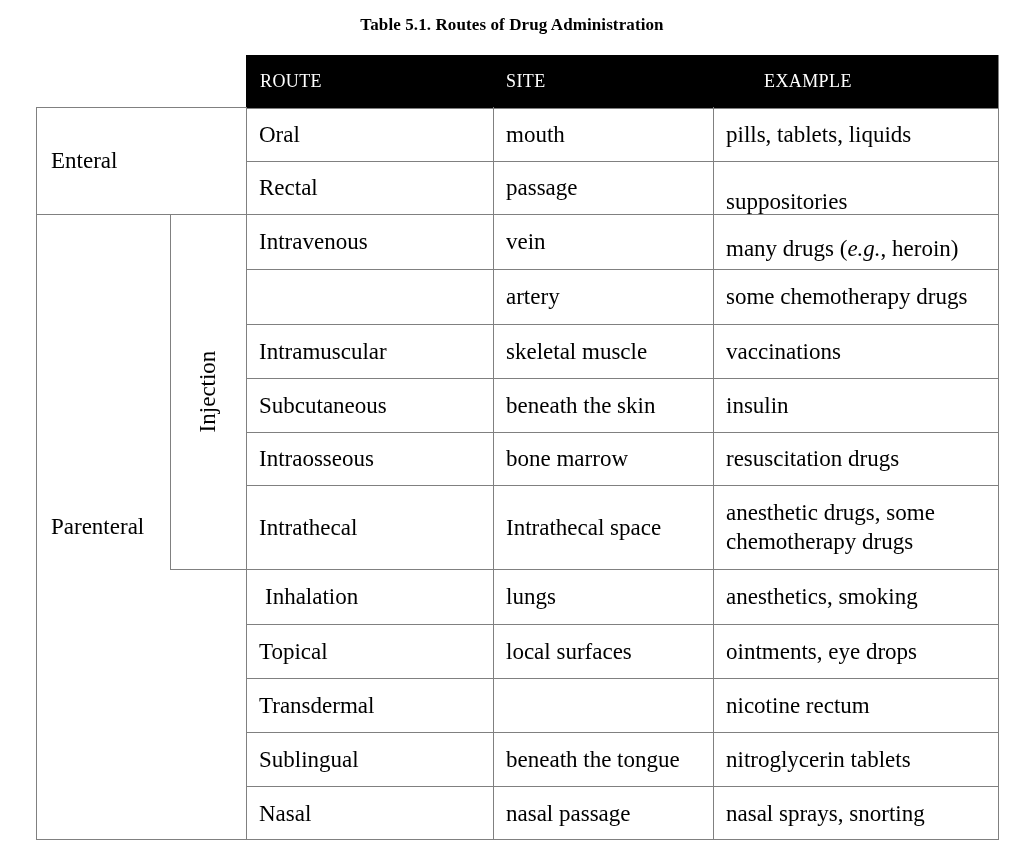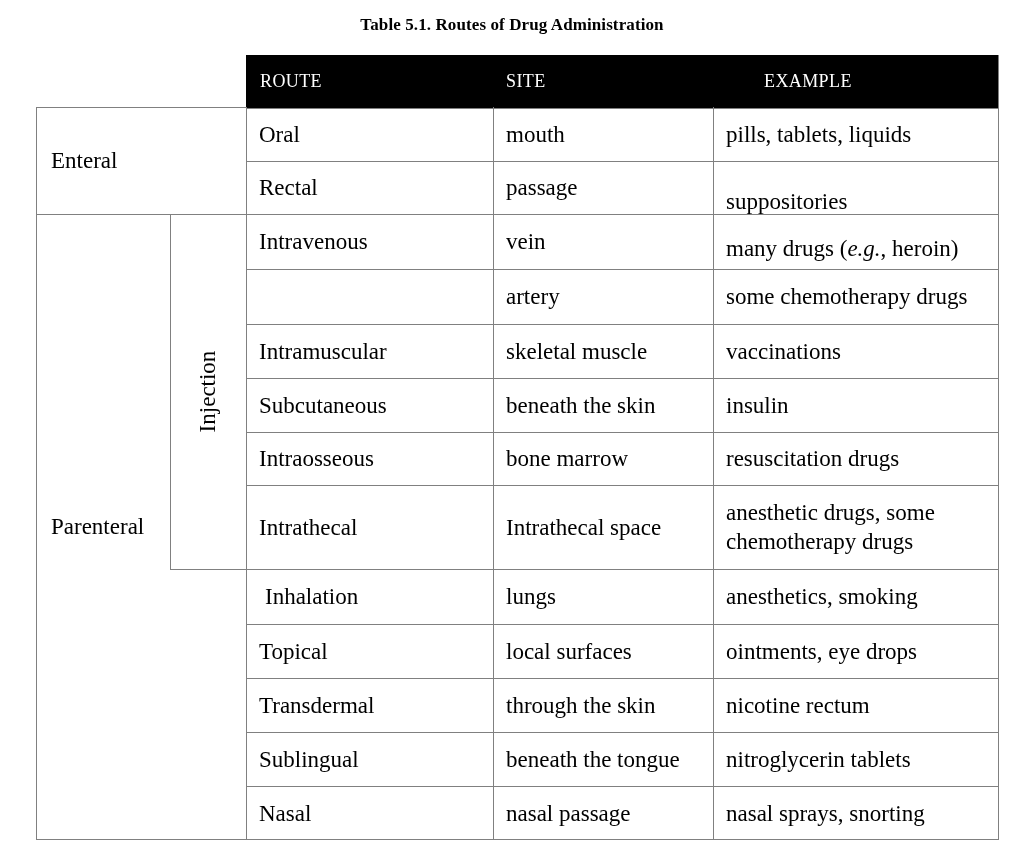--- a/index.html
+++ b/index.html
@@ -264,23 +264,20 @@
   <div class="cell" style="left:457px; top:569px; width:220px; height:54px;">
       <span class="txt">local surfaces</span>
     </div>
   <div class="cell" style="left:677px; top:569px; width:285px; height:54px;">
       <span class="txt">ointments, eye drops</span>
     </div>
 
   <div class="cell" style="left:210px; top:623px; width:247px; height:54px;">
       <span class="txt">Transdermal</span>
     </div>
-  <div class="cell" style="left:457px; top:623px; width:220px; height:54px;">
-      <span class="txt">through the skin</span>
-    </div>
   <div class="cell" style="left:677px; top:623px; width:285px; height:54px;">
       <span class="txt">nicotine rectum</span>
     </div>
 
   <div class="cell" style="left:210px; top:677px; width:247px; height:54px;">
       <span class="txt">Sublingual</span>
     </div>
   <div class="cell" style="left:457px; top:677px; width:220px; height:54px;">
       <span class="txt">beneath the tongue</span>
     </div>

